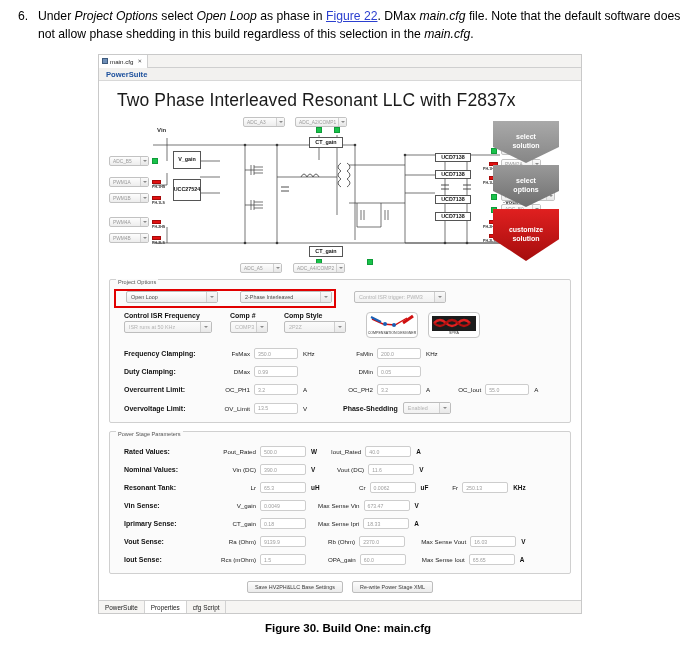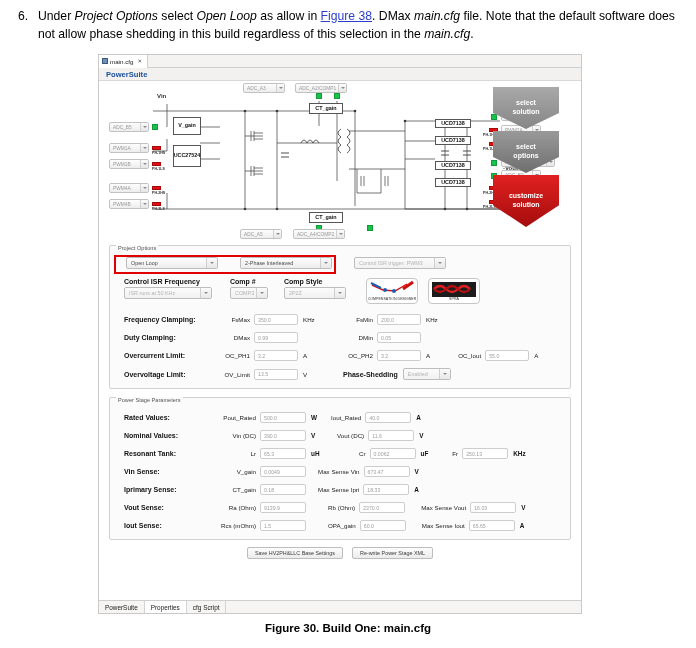--- a/index.html
+++ b/index.html
@@ -265,37 +265,38 @@
     font-size: 11.5px;
     font-weight: bold;
     color: #000;
   }
 </style>
 </head>
 <body>
 
 <div class="step-block">
   <div class="step-num">6.</div>
-  <div class="step-text"><span>Under </span><i>Project Options</i><span> select </span><i>Open Loop</i><span> as allow in </span><a class="link" href="#">Figure 38</a><span>. DMax </span><i>main.cfg</i><span> file. Note that the default software does not allow phase shedding in this build regardless of this selection in the </span><i>main.cfg</i><span>.</span></div>
+  <div class="step-text"><span>Under </span><i>Project Options</i><span> select </span><i>Open Loop</i><span> as phase in </span><a class="link" href="#">Figure 22</a><span>. DMax </span><i>main.cfg</i><span> file. Note that the default software does not allow phase shedding in this build regardless of this selection in the </span><i>main.cfg</i><span>.</span></div>
 </div>
 
 <div class="app-window">
 
   <div class="tabstrip">
     <div class="tab-active">
       <span class="tab-ico"></span>
       <span>main.cfg</span>
       <span class="tab-x">✕</span>
     </div>
   </div>
 
   <div class="suite-bar">
     <span>PowerSuite</span>
   </div>
 
+  <div class="page-title">Two Phase Interleaved Resonant LLC with F2837x</div>
 
   <div class="schematic">
 
     <svg class="sch-svg" width="472" height="160">
       <g stroke="#3a3a3a" stroke-width="0.7" fill="none">
 
         <path d="M62,23 L62,30 M48,30 L250,30"></path>
         <path d="M250,30 L250,125"></path>
 
         <path d="M62,30 L62,46 M62,58 L62,70 M62,70 L48,70"></path>

